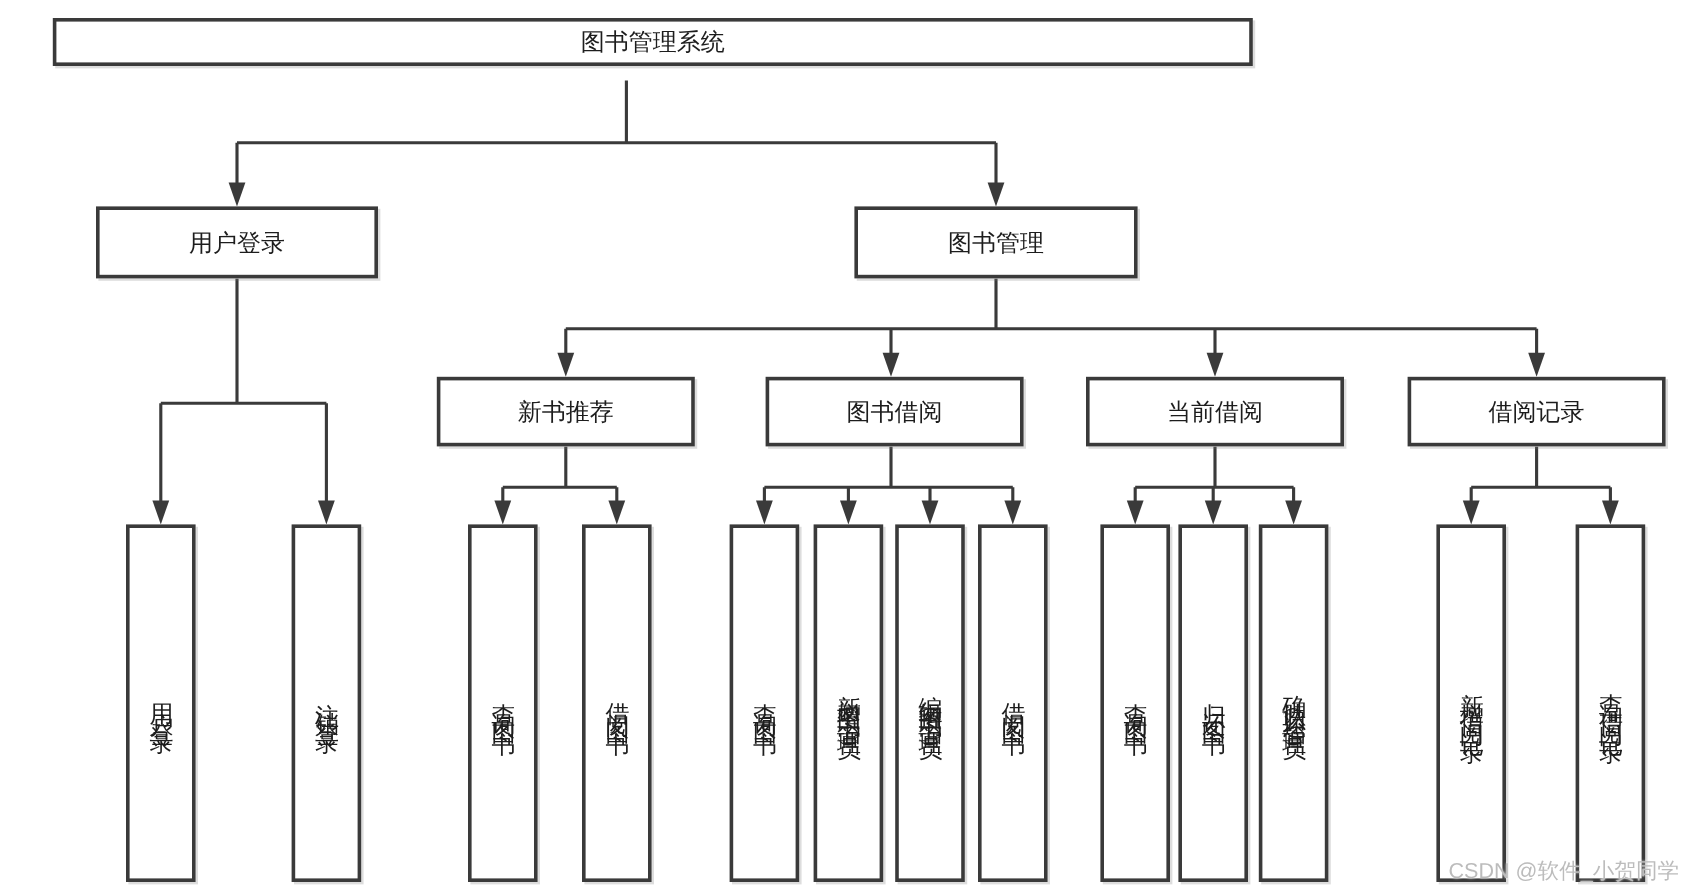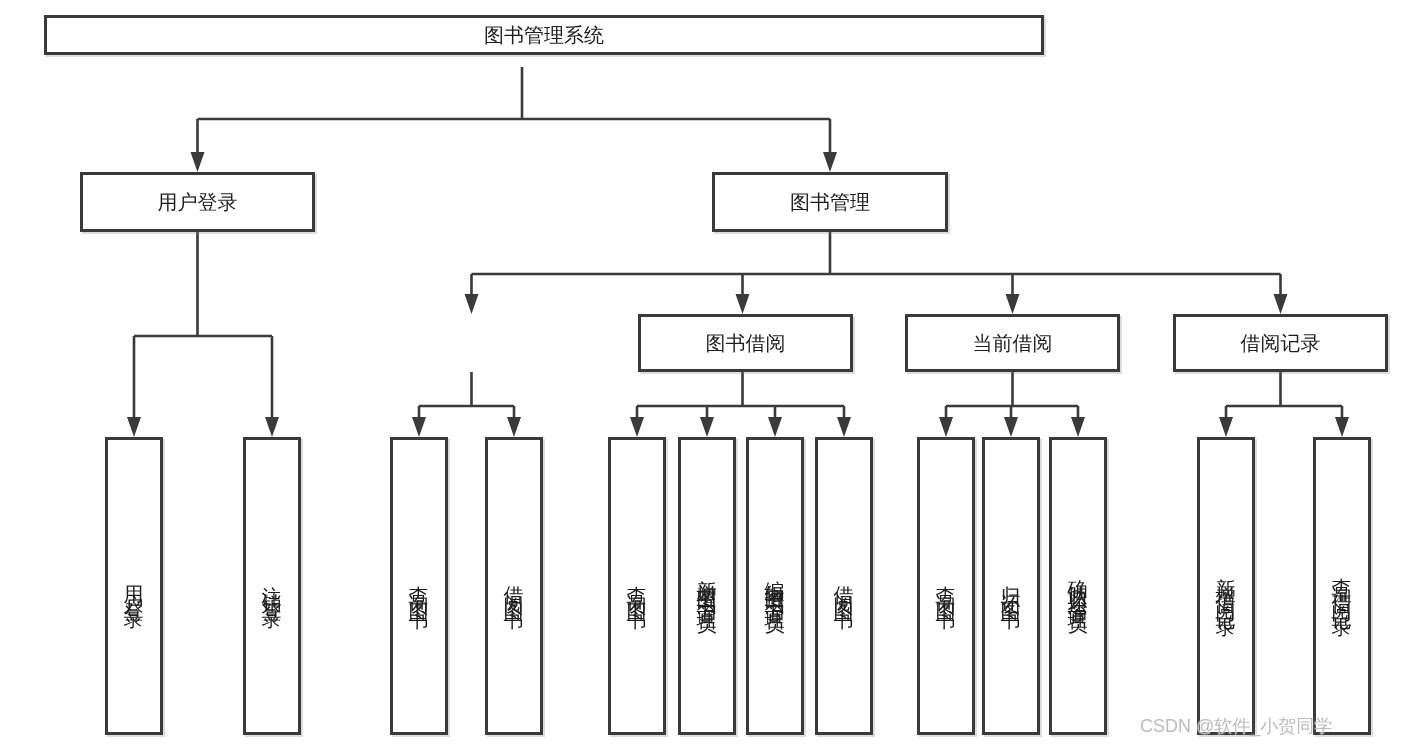--- a/index.html
+++ b/index.html
@@ -34,21 +34,21 @@
   .lf12{left:1197px;} .lf13{left:1313px;}
   .vlabel{
     writing-mode:vertical-rl;
     text-orientation:mixed;
     letter-spacing:8px;
     line-height:1;
   }
   .vlabel.tight{letter-spacing:5px;}
   .watermark{
     position:absolute;
-    left:1140px;top:714px;
+    left:1207px;top:714px;
     z-index:3;
     font-size:18px;
     color:#bcbcbc;
     text-shadow:0 0 2px #ffffff;
     white-space:nowrap;
   }
 </style>
 </head>
 <body>
 
@@ -91,20 +91,23 @@
     <span>图书管理系统</span>
   </div>
 
   <div class="box l2a">
     <span>用户登录</span>
   </div>
   <div class="box l2b">
     <span>图书管理</span>
   </div>
 
+  <div class="box l3 l3a">
+    <span>新书推荐</span>
+  </div>
   <div class="box l3 l3b">
     <span>图书借阅</span>
   </div>
   <div class="box l3 l3c">
     <span>当前借阅</span>
   </div>
   <div class="box l3 l3d">
     <span>借阅记录</span>
   </div>
 

